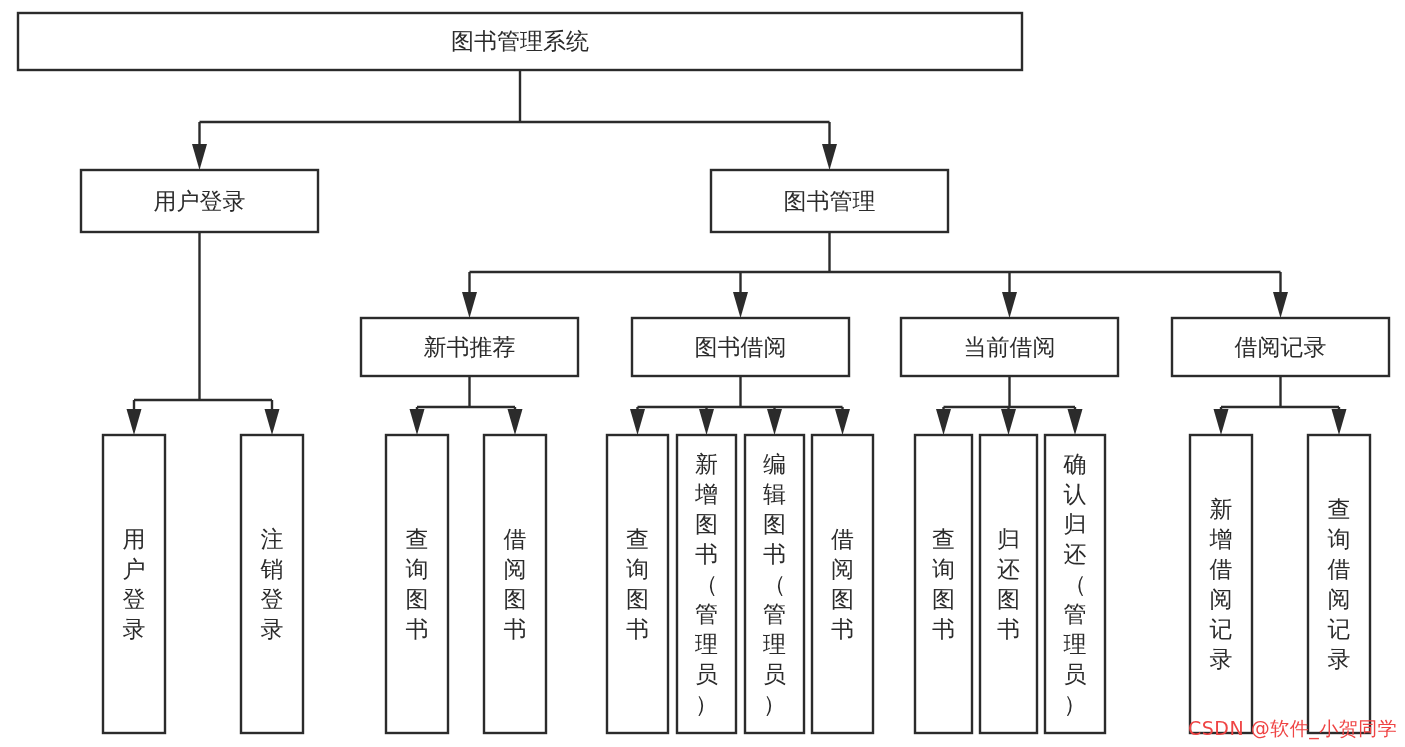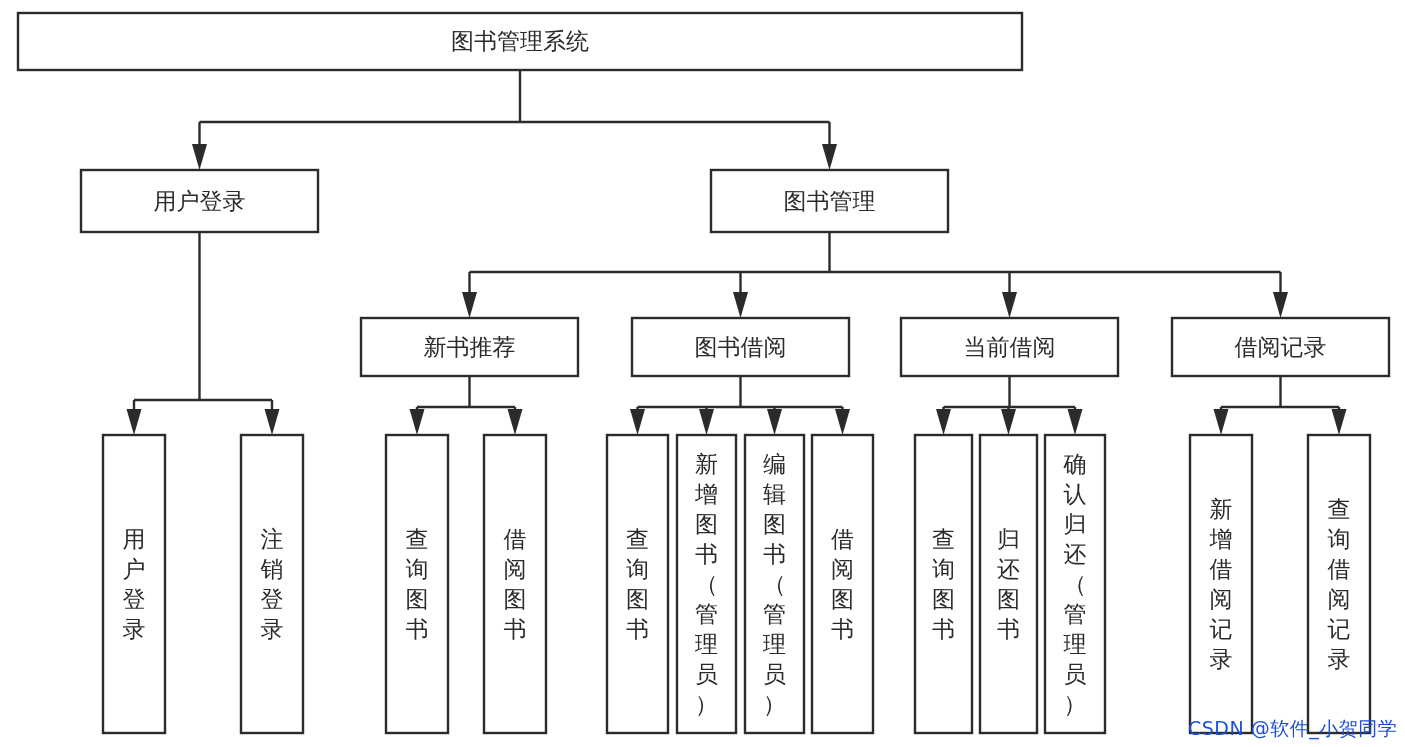--- a/index.html
+++ b/index.html
@@ -47,21 +47,21 @@
   }
   .arrow-head {
     fill: #2b2b2b;
   }
   .watermark {
     position: absolute;
     left: 1188px;
     top: 716px;
     font-family: "DejaVu Sans", "Liberation Sans", sans-serif;
     font-size: 19px;
-    color: #1d4ed8;
+    color: #ef4444;
     white-space: nowrap;
     letter-spacing: 0.5px;
     user-select: none;
   }
 </style>
 </head>
 <body>
 
 <svg id="diagram" viewBox="0 0 1405 747" xmlns="http://www.w3.org/2000/svg">
   <g id="edges-layer">

